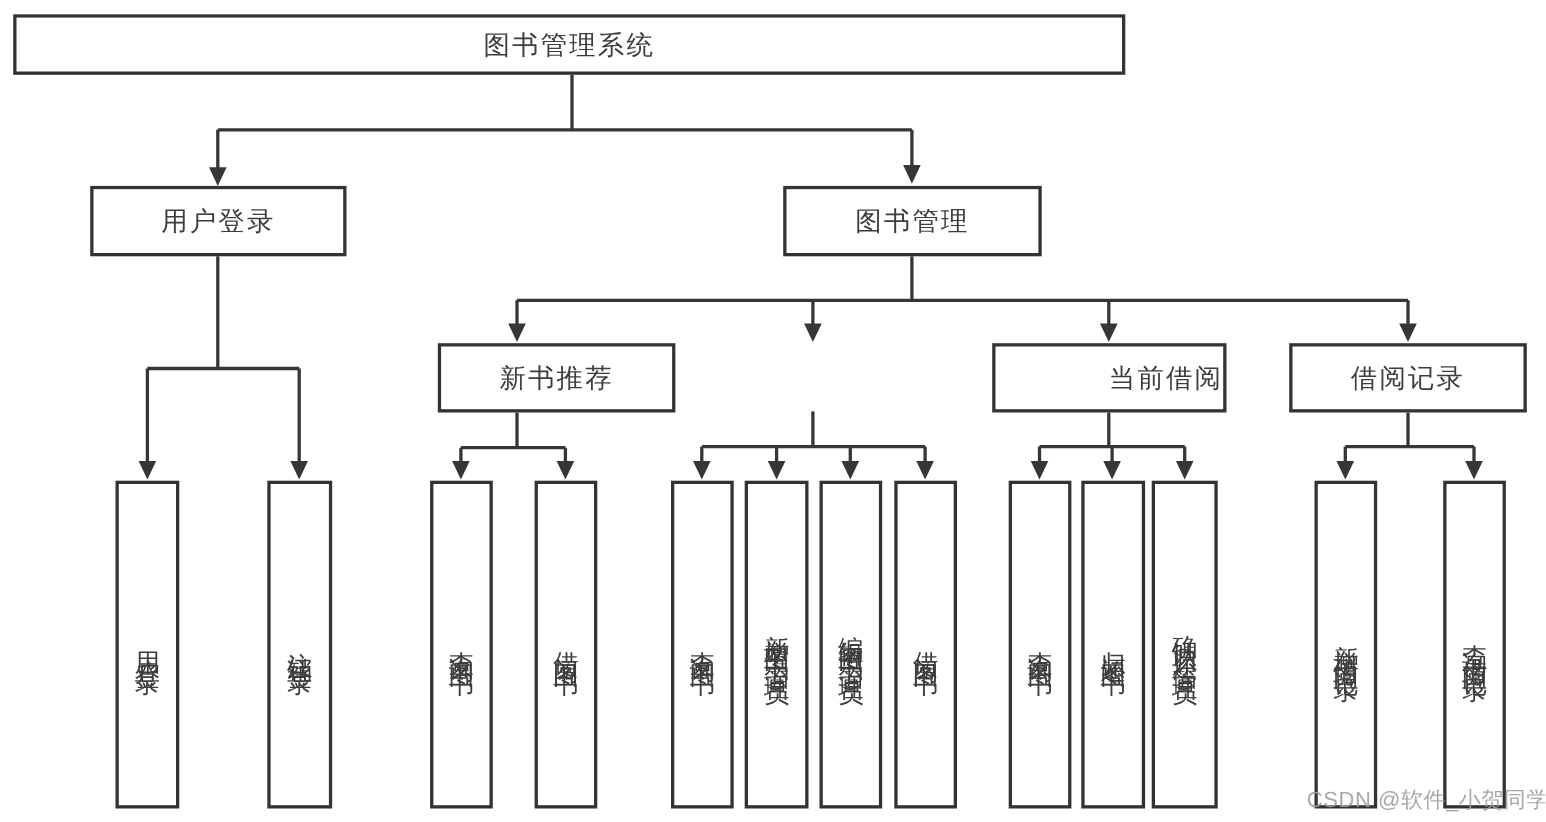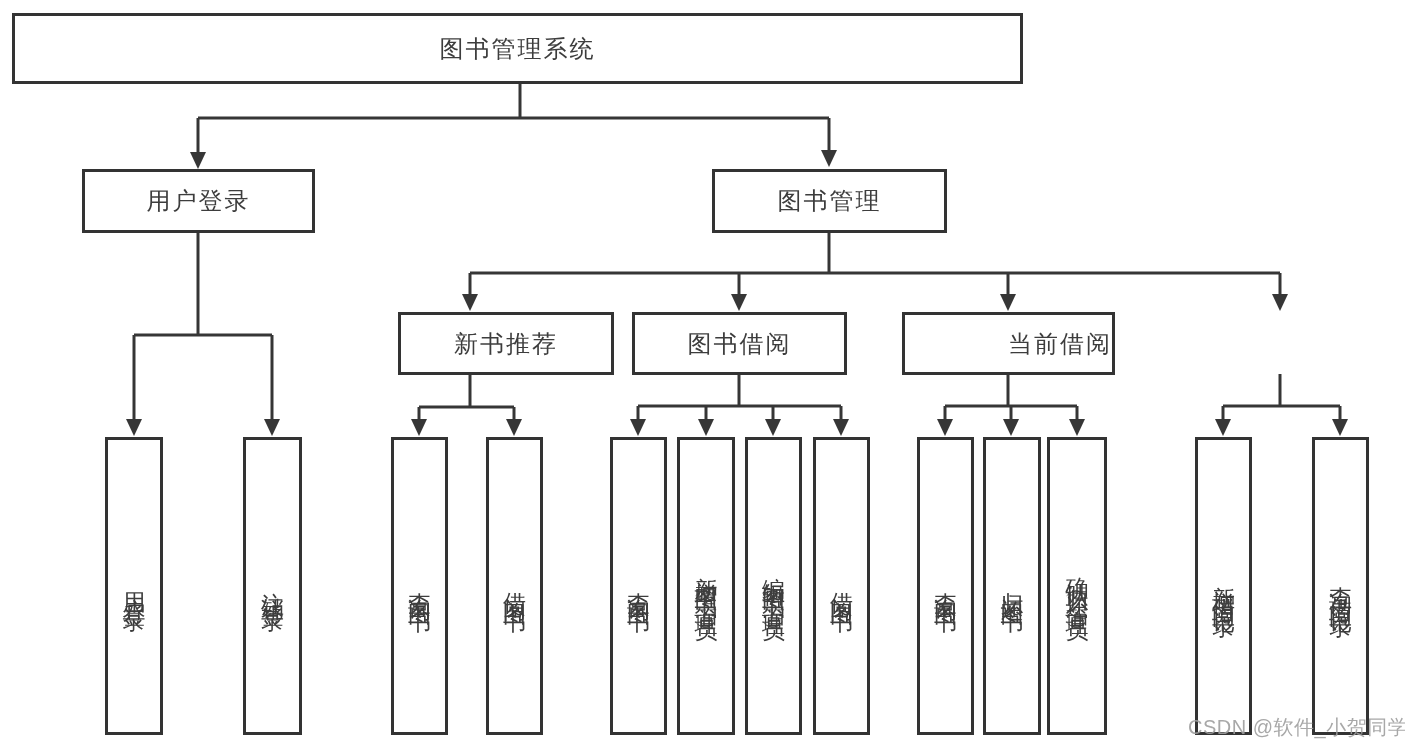--- a/index.html
+++ b/index.html
@@ -146,40 +146,40 @@
       <path d="M1223,406 H1340"></path>
       <path d="M1223,406 V421"></path>
       <path d="M1340,406 V421"></path>
     </g>
     <g fill="#363636" stroke="none">
       <polygon points="1215,419 1231,419 1223,436"></polygon>
       <polygon points="1332,419 1348,419 1340,436"></polygon>
     </g>
   </svg>
 
-  <div class="box h-box" style="left:12px; top:13px; width:1011px; height:71px;">
+  <div class="box h-box" style="left:12px; top:13px; width:1011px; height:55px;">
     <span>图书管理系统</span>
   </div>
 
   <div class="box h-box" style="left:82px; top:169px; width:233px; height:64px;">
     <span>用户登录</span>
   </div>
   <div class="box h-box" style="left:712px; top:169px; width:235px; height:64px;">
     <span>图书管理</span>
   </div>
 
   <div class="box h-box" style="left:362px; top:312px; width:216px; height:63px;margin-left:36px;">
     <span>新书推荐</span>
   </div>
-  <div class="box h-box" style="left:632px; top:312px; width:215px; height:63px;">
-    <span>图书借阅</span>
-  </div>
   <div class="box h-box" style="left:902px; top:312px; width:213px; height:63px;justify-content:flex-end;">
     <span>当前借阅</span>
   </div>
+  <div class="box h-box" style="left:1172px; top:312px; width:216px; height:63px;">
+    <span>借阅记录</span>
+  </div>
 
   <div class="box v-box" style="left:105px; top:437px; width:58px; height:298px;">
     <span class="v-label">用户登录</span>
   </div>
   <div class="box v-box" style="left:243px; top:437px; width:59px; height:298px;">
     <span class="v-label">注销登录</span>
   </div>
 
   <div class="box v-box" style="left:391px; top:437px; width:57px; height:298px;">
     <span class="v-label">查询图书</span>

